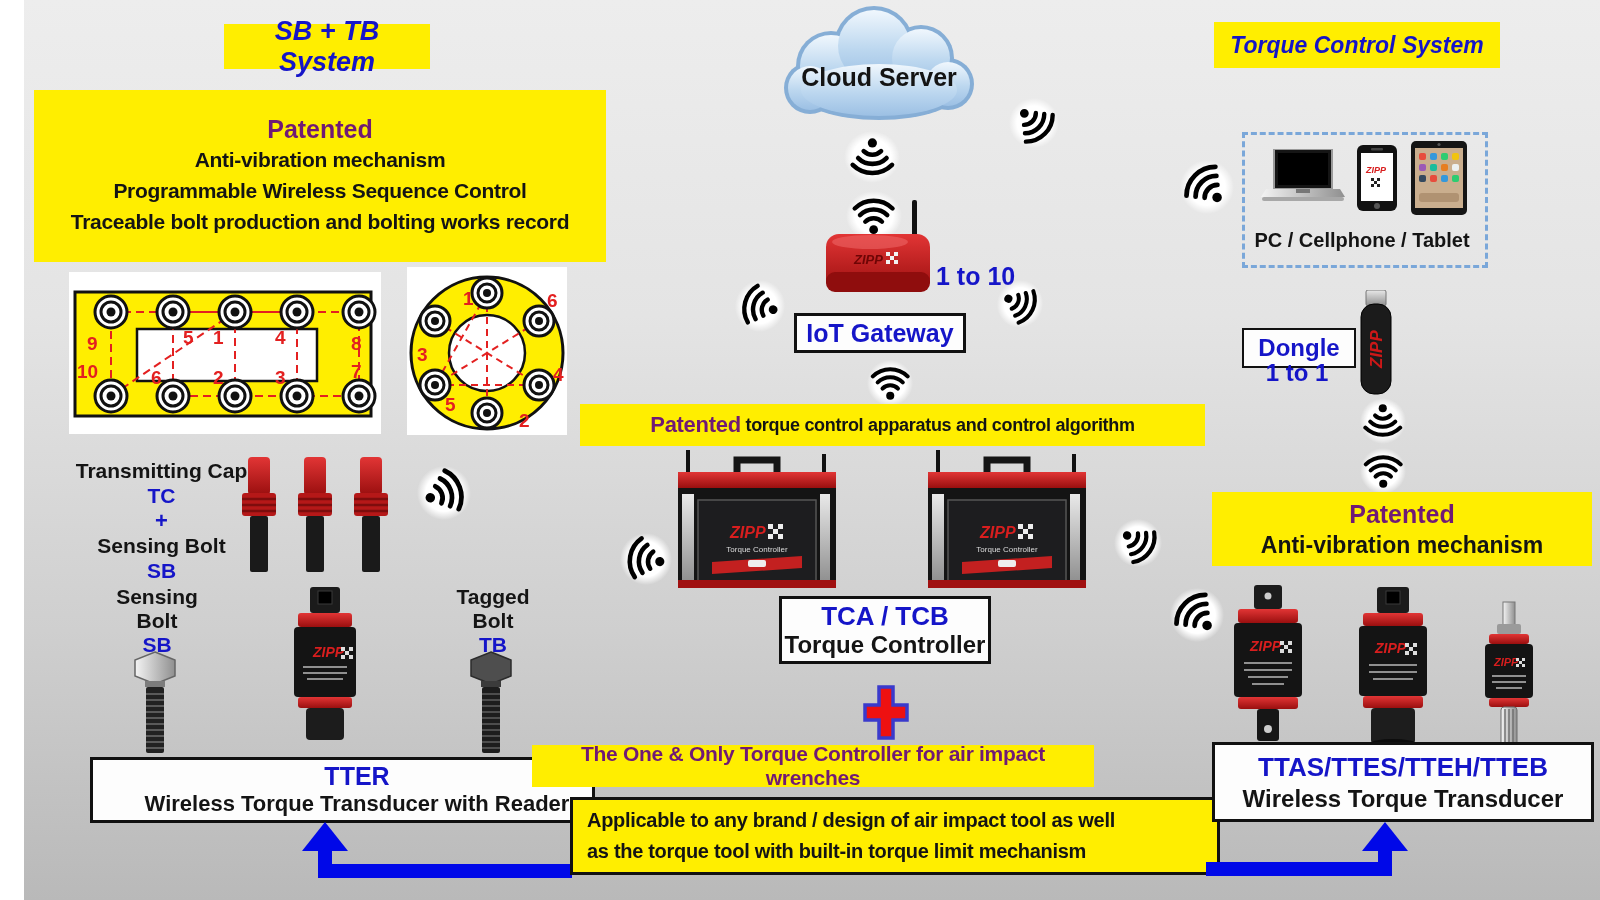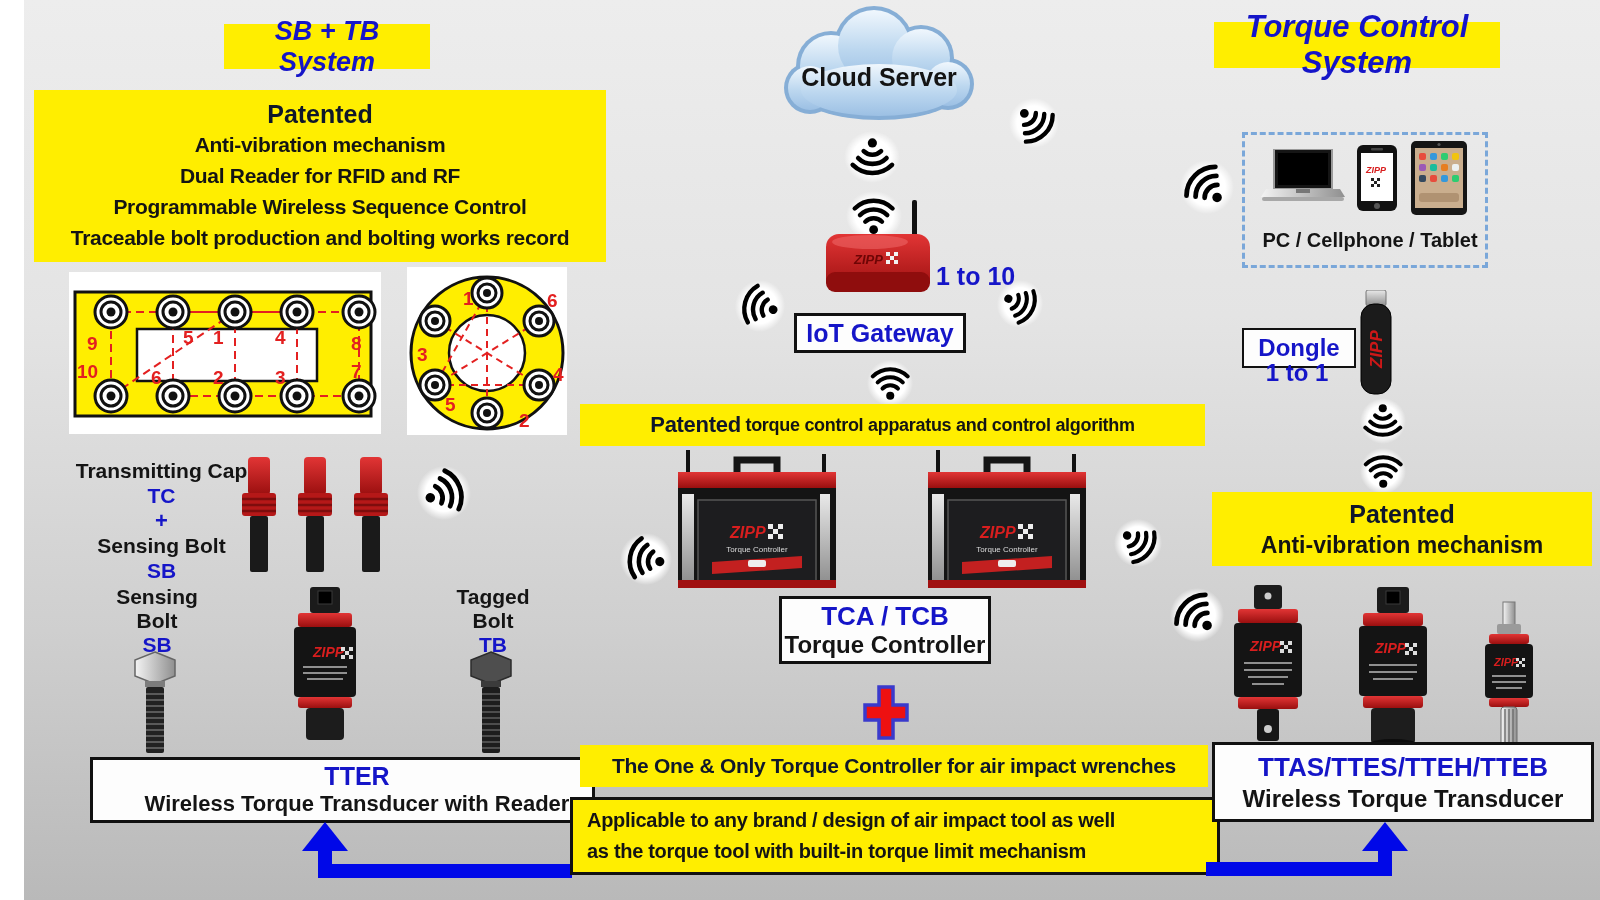--- a/index.html
+++ b/index.html
@@ -6,21 +6,21 @@
   #stage{
     position:relative;width:1600px;height:900px;overflow:hidden;
     font-family:"Liberation Sans", sans-serif;
     background:linear-gradient(180deg,#ededed 0%,#e4e4e4 35%,#cfcfcf 70%,#b9b9b9 100%);
     margin-left:24px;
   }
   .abs{position:absolute;}
   .yellow{background:#ffee00;}
   .center{display:flex;flex-direction:column;align-items:center;justify-content:center;text-align:center;}
   .blue{color:#1515c8;}
-  .red{color:#0f172a;}
+  .red{color:#701a75;}
   .blk{color:#141414;}
   .bold{font-weight:bold;}
   .ital{font-style:italic;}
   .boxed{background:#fdfdfd;border:3px solid #111;}
   .wifi{position:absolute;display:grid;place-items:center;
         background:radial-gradient(closest-side,#ffffff 68%,rgba(255,255,255,0) 100%);
         border-radius:35%;}
   .wifi svg{width:88%;height:88%;}
   .arrow-hbar,.arrow-vbar{position:absolute;background:#0008e8;}
   .arrow-head{position:absolute;width:0;height:0;
@@ -62,21 +62,20 @@
 
 <div id="stage">
 
   <div class="abs yellow center" style="left:200px;top:24px;width:206px;height:45px;">
     <span class="blue bold ital" style="font-size:27px;">SB + TB System</span>
   </div>
 
   <div class="abs yellow center" style="left:10px;top:90px;width:572px;height:172px;">
     <div class="red bold" style="font-size:25px;">Patented</div>
     <div class="blk bold small-ls" style="font-size:21px;line-height:31px;">Anti-vibration mechanism</div>
-    <div class="blk bold small-ls" style="font-size:21px;line-height:31px;">Dual Reader for RFID and RF</div>
     <div class="blk bold small-ls" style="font-size:21px;line-height:31px;">Programmable Wireless Sequence Control</div>
     <div class="blk bold small-ls" style="font-size:21px;line-height:31px;">Traceable bolt production and bolting works record</div>
   </div>
 
   <svg class="abs" style="left:45px;top:272px;" width="312" height="162" viewBox="0 0 312 162">
     <rect x="0" y="0" width="312" height="162" fill="#ffffff"></rect>
     <rect x="6" y="20" width="296" height="124" fill="#ffee00" stroke="#111" stroke-width="3"></rect>
     <rect x="68" y="57" width="180" height="52" fill="#ffffff" stroke="#111" stroke-width="2.5"></rect>
     <path d="M166 40 L166 124 L228 124 L228 40 L104 40 L104 124 L290 124 L290 40 L42 40 L42 124 Z" fill="none" stroke="#e32020" stroke-width="2" stroke-dasharray="8 5"></path>
     <g>
@@ -391,32 +390,32 @@
 
   <div class="abs boxed center" style="left:755px;top:596px;width:206px;height:62px;">
     <div class="blue bold" style="font-size:26px;line-height:30px;">TCA / TCB</div>
     <div class="blk bold" style="font-size:24px;line-height:28px;">Torque Controller</div>
   </div>
 
   <svg class="abs" style="left:838px;top:684px;" width="48" height="58" viewBox="0 0 48 58">
     <path d="M17 3 h14 v18 h14 v15 h-14 v18 h-14 v-18 h-14 v-15 h14 z" fill="#ee1111" stroke="#3a3acc" stroke-width="3.5"></path>
   </svg>
 
-  <div class="abs yellow center" style="left:556px;top:745px;width:628px;height:42px;">
+  <div class="abs yellow center" style="left:508px;top:745px;width:562px;height:42px;">
     <span class="red bold small-ls" style="font-size:21px;">The One &amp; Only Torque Controller for air impact wrenches</span>
   </div>
 
   <div class="abs yellow" style="left:546px;top:797px;width:630px;height:72px;border:3px solid #111;
        display:flex;flex-direction:column;justify-content:center;padding-left:14px;">
     <div class="blk bold small-ls" style="font-size:20px;line-height:31px;">Applicable to any brand / design of air impact tool as well</div>
     <div class="blk bold small-ls" style="font-size:20px;line-height:31px;">as the torque tool with built-in torque limit mechanism</div>
   </div>
 
   <div class="abs yellow center" style="left:1190px;top:22px;width:286px;height:46px;">
-    <span class="blue bold ital" style="font-size:31px;">Torque Control System</span>
+    <span class="blue bold ital" style="font-size:23px;">Torque Control System</span>
   </div>
 
   <div class="wifi" style="left:1156px;top:160px;width:54px;height:54px;transform:rotate(-45deg);">
       <svg viewBox="0 0 100 100">
         <use href="#wifi-sym"></use>
       </svg>
     </div>
 
   <div class="abs" style="left:1218px;top:132px;width:240px;height:130px;border:3px dashed #7aa7d9;">
     <svg class="abs" style="left:16px;top:14px;" width="84" height="60" viewBox="0 0 84 60">
@@ -453,21 +452,21 @@
           <rect x="30" y="23" width="7" height="7" rx="2" fill="#e67e22"></rect>
           <rect x="41" y="23" width="7" height="7" rx="2" fill="#ecf0f1"></rect>
         <rect x="8" y="34" width="7" height="7" rx="2" fill="#34495e"></rect>
           <rect x="19" y="34" width="7" height="7" rx="2" fill="#e74c3c"></rect>
           <rect x="30" y="34" width="7" height="7" rx="2" fill="#3498db"></rect>
           <rect x="41" y="34" width="7" height="7" rx="2" fill="#2ecc71"></rect>
         <rect x="8" y="52" width="40" height="9" rx="3" fill="#b09272"></rect>
       </g>
       <circle cx="28" cy="3.5" r="1.6" fill="#555"></circle>
     </svg>
-    <div class="abs blk bold center" style="left:8px;top:88px;width:234px;height:34px;">
+    <div class="abs blk bold center" style="left:0;top:88px;width:234px;height:34px;">
       <span style="font-size:20px;">PC / Cellphone / Tablet</span>
     </div>
   </div>
 
   <div class="abs center" style="left:1218px;top:328px;width:110px;height:36px;background:#fdfdfd;border:2.5px solid #111;">
     <span class="blue bold" style="font-size:24px;">Dongle</span>
   </div>
   <div class="abs blue bold center" style="left:1230px;top:358px;width:86px;height:30px;">
     <span style="font-size:24px;">1 to 1</span>
   </div>

